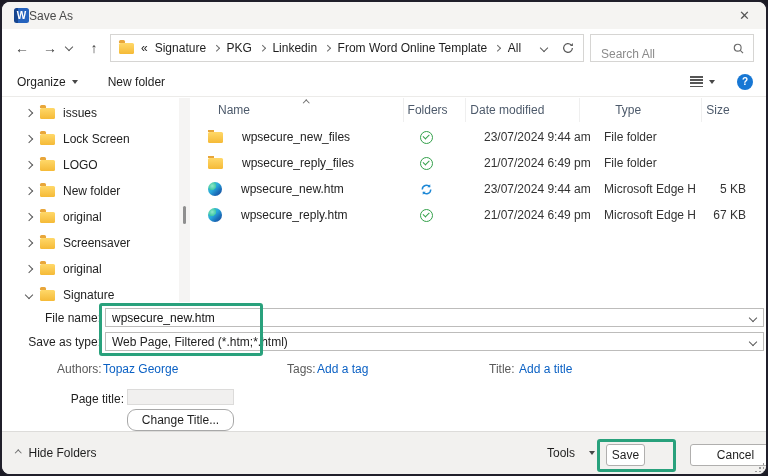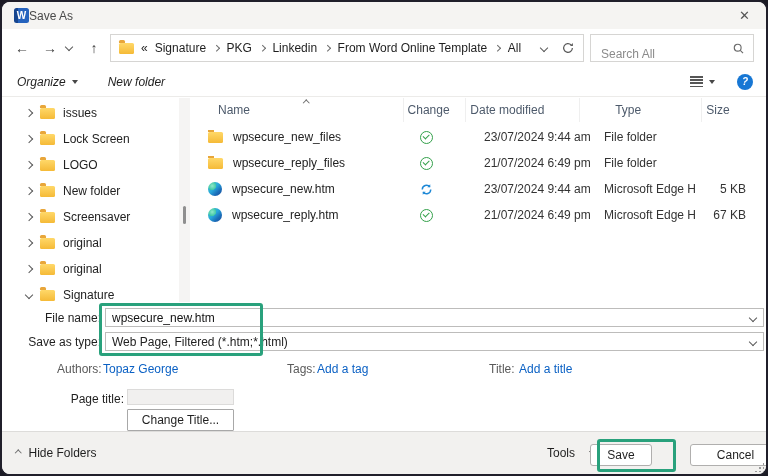--- a/index.html
+++ b/index.html
@@ -35,21 +35,21 @@
   .crumb-sep{margin:0 1px;}
   .crumb{white-space:nowrap;color:#1f1f1f;}
   .crumb-box .tail{margin-left:auto;display:flex;align-items:center;gap:14px;}
   .search-box{position:absolute;right:12px;top:5px;width:164px;height:28px;border:1px solid #d6d5d3;
     background:#fff;display:flex;align-items:center;padding:0 8px;}
   .search-box input{border:none;outline:none;flex:1;font:inherit;color:#ec4899;min-width:0;background:transparent;margin-top:12px;}
   .search-box input::placeholder{color:#8b8b8b;}
   
   .toolbar{position:absolute;top:65px;left:0;right:0;height:30px;background:#fff;
     border-bottom:1px solid #ecebe9;display:flex;align-items:center;}
-  .tb-item{display:flex;align-items:center;gap:6px;color:#1f1f1f;font-style:italic;}
+  .tb-item{display:flex;align-items:center;gap:6px;color:#1f1f1f;}
   .caret-down{width:0;height:0;border-left:3.5px solid transparent;border-right:3.5px solid transparent;border-top:4.5px solid #474747;}
   .view-icon{display:inline-block;width:13px;height:11px;
     background:repeating-linear-gradient(#565656 0 1.6px,transparent 1.6px 3.2px);}
   .help-icon{width:16px;height:16px;border-radius:50%;background:#1777d4;color:#fff;
     font-size:10px;font-weight:bold;display:flex;align-items:center;justify-content:center;}
   .help-icon::after{content:"?";}
   
   .main{position:absolute;top:96px;left:0;right:0;height:204px;background:#fff;}
   .tree{position:absolute;top:2px;left:0;width:176px;}
   .tree-item{height:26px;display:flex;align-items:center;padding-left:24px;gap:8px;cursor:default;}
@@ -61,21 +61,21 @@
   .lh .hc{display:flex;align-items:center;padding-left:4px;border-right:1px solid #efefef;}
   .hc.c-name{width:222px;padding-left:26px;position:relative;}
   .hc.c-status{width:66px;}
   .hc.c-date{width:120px;}
   .hc.c-type{width:96px;margin-left:31px;}
   .hc.c-size{width:66px;border-right:none;}
   .sort-ind{position:absolute;left:112px;top:3px;}
   .rows{position:absolute;top:26px;left:0;right:0;}
   .frow{display:flex;height:26px;align-items:center;}
   .fc{display:flex;align-items:center;overflow:hidden;white-space:nowrap;}
-  .fc.c-name{width:222px;gap:10px;}
+  .fc.c-name{width:222px;gap:19px;}
   .fc.c-name .ficon{margin-left:16px;flex:0 0 auto;}
   .fc.c-status{width:66px;padding-left:6px;}
   .fc.c-date{width:120px;padding-left:4px;color:#333;}
   .fc.c-type{width:96px;padding-left:4px;color:#333;}
   .fc.c-size{width:66px;justify-content:flex-end;padding-right:16px;color:#333;}
   .edge-icon{display:inline-block;width:14px;height:14px;border-radius:50%;
     background:radial-gradient(circle at 30% 28%,#8ee9c9 0%,#3fc7a6 28%,transparent 30%),
                linear-gradient(135deg,#45c8b4 0%,#28a8dc 45%,#1a6cb8 72%,#1b4e9b 100%);}
   .check-icon{position:relative;display:inline-block;width:13px;height:13px;border-radius:50%;
     border:1.4px solid var(--check-green,#33a04a);}
@@ -89,28 +89,28 @@
   .combo input{border:none;outline:none;font:inherit;color:#111;flex:1;min-width:0;background:transparent;padding:0;}
   .combo .chev{position:absolute;right:7px;top:6px;}
   
   .meta{position:absolute;top:360px;left:0;right:0;height:16px;}
   .meta span{position:absolute;white-space:nowrap;}
   .meta .lab{color:#5a5a5a;}
   .meta .lnk{color:var(--link-blue,#0b61c4);cursor:pointer;}
   .pt-label{position:absolute;left:60px;top:390px;width:62px;text-align:right;color:#1f1f1f;}
   .pt-field{position:absolute;left:125px;top:387px;width:107px;height:16px;background:#f1f0ef;border:1px solid #dcdbda;}
   .pt-btn{position:absolute;left:125px;top:407px;width:107px;height:22px;background:#fff;border:1px solid #a8a8a8;
-    border-radius:1px;font:inherit;color:#1f1f1f;display:flex;align-items:center;justify-content:center;cursor:default;}
+    border-radius:9px;font:inherit;color:#1f1f1f;display:flex;align-items:center;justify-content:center;cursor:default;}
   
   .footer{position:absolute;left:0;right:0;bottom:0;height:43px;background:#f2f1ef;border-top:1px solid #dddcda;}
   .hide-folders{position:absolute;left:14px;top:14px;display:flex;align-items:center;gap:8px;color:#1f1f1f;cursor:default;}
   .tools{position:absolute;left:545px;top:14px;display:flex;align-items:center;gap:14px;color:#1f1f1f;cursor:default;}
   .btn{position:absolute;top:12px;height:22px;background:#fff;border:1px solid #b0afae;border-radius:3px;
     font:inherit;color:#1f1f1f;display:flex;align-items:center;justify-content:center;cursor:default;}
-  .btn-save{left:588px;width:62px;}
+  .btn-save{left:604px;width:39px;}
   .btn-cancel{left:688px;width:91px;}
   .grip{position:absolute;right:2px;bottom:2px;width:10px;height:10px;
     background:radial-gradient(circle,#9a9a9a 1px,transparent 1.3px);background-size:4px 4px;
     clip-path:polygon(100% 0,100% 100%,0 100%);}
   
   .ann{position:absolute;border:3px solid var(--annotation-green,#29a17c);border-radius:3px;pointer-events:none;z-index:10;}
   .ann-fields{left:97px;top:301px;width:164px;height:53px;}
   .ann-save{left:595px;top:437px;width:79px;height:33px;}
   svg{display:block;}
 </style>
@@ -197,26 +197,26 @@
         <span>LOGO</span>
       </div>
       <div class="tree-item">
         <span class="chev r"></span>
         <span class="folder-icon"></span>
         <span>New folder</span>
       </div>
       <div class="tree-item">
         <span class="chev r"></span>
         <span class="folder-icon"></span>
+        <span>original</span>
+      </div>
+      <div class="tree-item">
+        <span class="chev r"></span>
+        <span class="folder-icon"></span>
         <span>Screensaver</span>
-      </div>
-      <div class="tree-item">
-        <span class="chev r"></span>
-        <span class="folder-icon"></span>
-        <span>original</span>
       </div>
       <div class="tree-item">
         <span class="chev r"></span>
         <span class="folder-icon"></span>
         <span>original</span>
       </div>
       <div class="tree-item">
         <span class="chev d"></span>
         <span class="folder-icon"></span>
         <span>Signature</span>
@@ -225,21 +225,21 @@
     <div class="tree-scroll"></div>
     <div class="tree-thumb"></div>
 
     <div class="list">
       <div class="lh">
         <span class="hc c-name">
           <span>Name</span>
           <span class="chev u sm sort-ind"></span>
         </span>
         <span class="hc c-status">
-          <span>Change</span>
+          <span>Folders</span>
         </span>
         <span class="hc c-date">
           <span>Date modified</span>
         </span>
         <span class="hc c-type">
           <span>Type</span>
         </span>
         <span class="hc c-size">
           <span>Size</span>
         </span>

